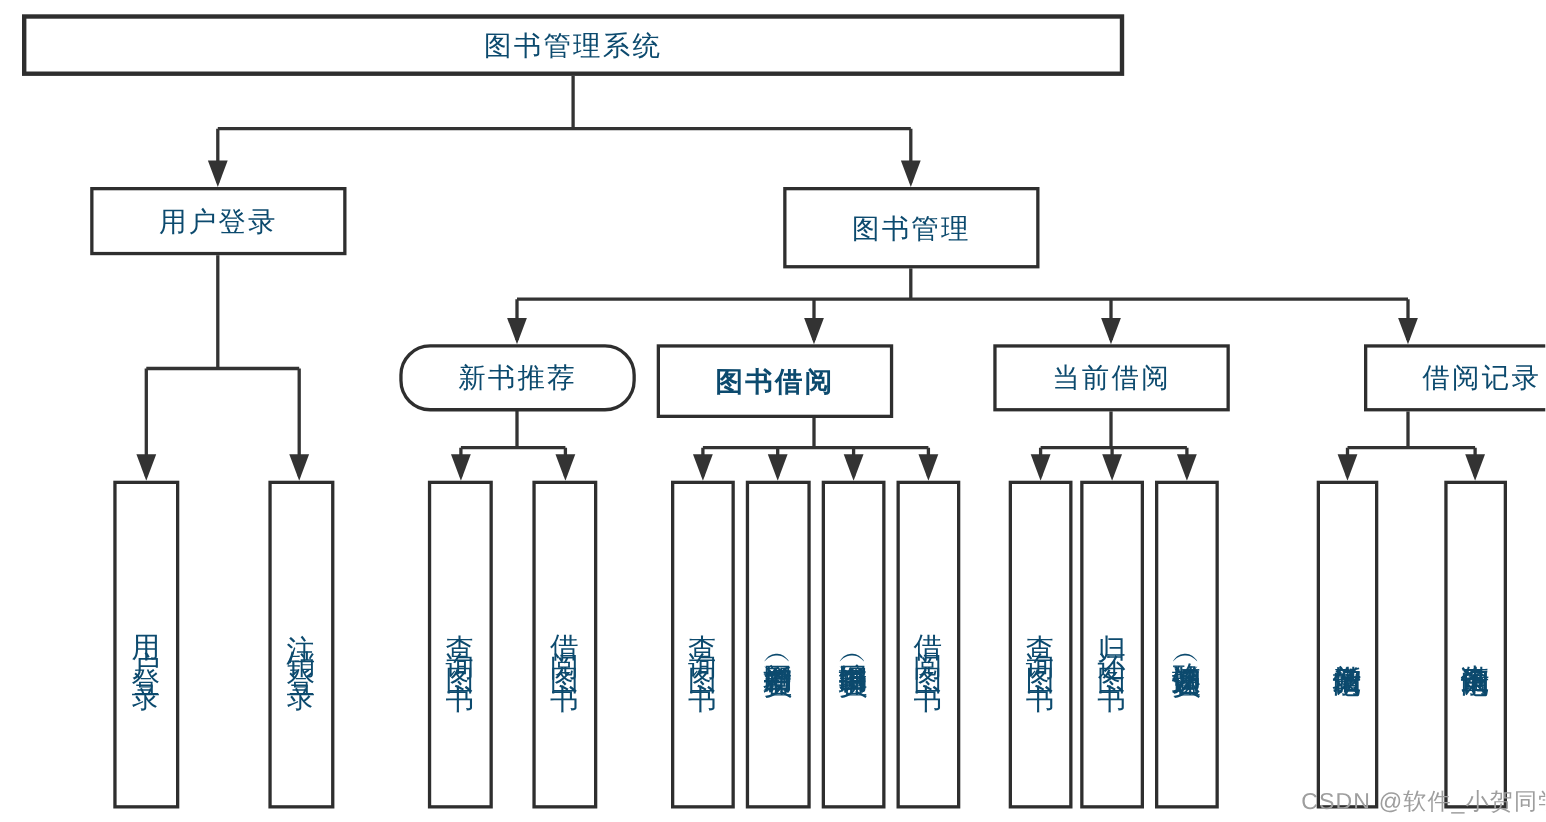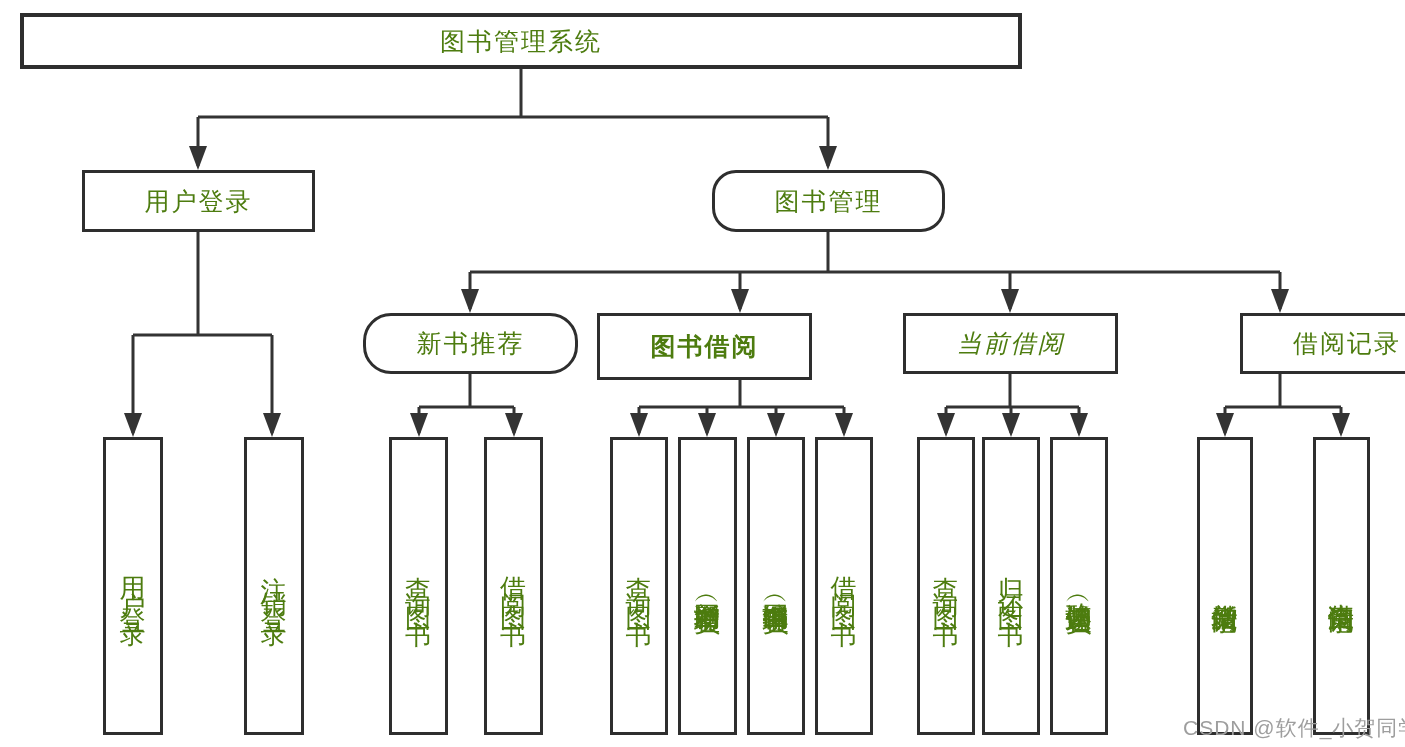--- a/index.html
+++ b/index.html
@@ -12,21 +12,21 @@
   }
   #wires{position:absolute;left:0;top:0;width:1405px;height:747px;}
   .node{
     position:absolute;
     box-sizing:border-box;
     border:3px solid #2e2e2e;
     background:#ffffff;
     display:flex;
     align-items:center;
     justify-content:center;
-    color:#4d7c0f;
+    color:#0c4a6e;
     font-size:25px;
     letter-spacing:2px;
     white-space:nowrap;
     z-index:2;
   }
   .root{border-width:4px;font-size:25px;}
   .leaf{
     writing-mode:vertical-rl;
     text-orientation:mixed;
     font-size:26px;
@@ -86,25 +86,25 @@
       <polygon points="1002,413 1020,413 1011,437"></polygon>
       <polygon points="1070,413 1088,413 1079,437"></polygon>
       <polygon points="1216,413 1234,413 1225,437"></polygon>
       <polygon points="1332,413 1350,413 1341,437"></polygon>
     </g>
   </svg>
 
   <div class="node root" style="left:20px;top:13px;width:1002px;height:56px;">图书管理系统</div>
 
   <div class="node" style="left:82px;top:170px;width:233px;height:62px;">用户登录</div>
-  <div class="node" style="left:712px;top:170px;width:233px;height:62px;border-radius:24px;">图书管理</div>
+  <div class="node" style="left:712px;top:170px;width:233px;height:74px;">图书管理</div>
 
   <div class="node" style="left:363px;top:313px;width:215px;height:61px;border-radius:28px;">新书推荐</div>
   <div class="node" style="left:597px;top:313px;width:215px;height:67px;font-weight:bold;">图书借阅</div>
-  <div class="node" style="left:903px;top:313px;width:215px;height:61px;font-style:italic;">当前借阅</div>
+  <div class="node" style="left:903px;top:313px;width:215px;height:61px;">当前借阅</div>
   <div class="node" style="left:1240px;top:313px;width:214px;height:61px;">借阅记录</div>
 
   <div class="node leaf ls-wide" style="left:103px;top:437px;width:60px;height:298px;">用户登录</div>
   <div class="node leaf ls-wide" style="left:244px;top:437px;width:60px;height:298px;">注销登录</div>
 
   <div class="node leaf ls-wide" style="left:389px;top:437px;width:59px;height:298px;">查询图书</div>
   <div class="node leaf ls-wide" style="left:484px;top:437px;width:59px;height:298px;">借阅图书</div>
 
   <div class="node leaf ls-wide" style="left:610px;top:437px;width:58px;height:298px;">查询图书</div>
   <div class="node leaf ls-tight" style="left:678px;top:437px;width:59px;height:298px;">新增图书（管理员）</div>

